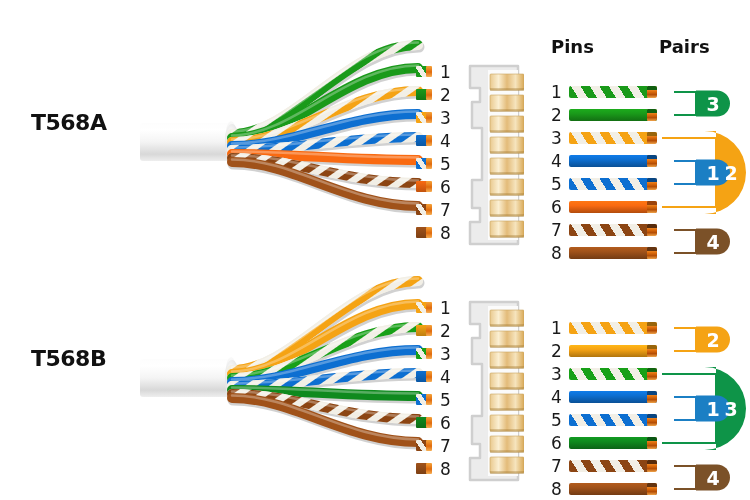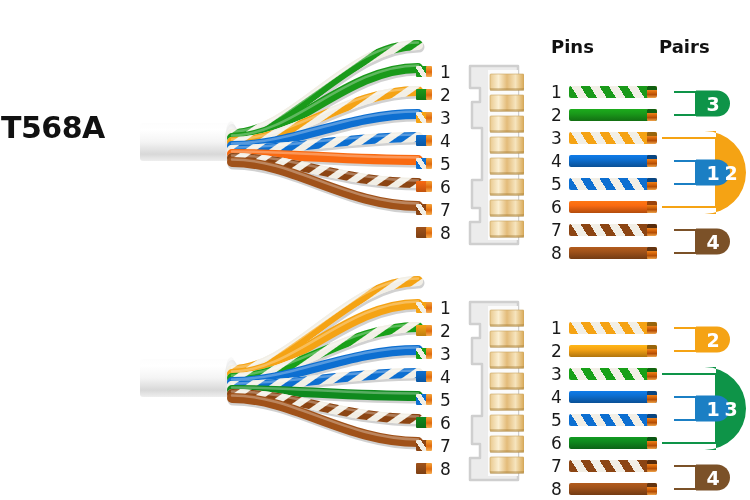--- a/index.html
+++ b/index.html
@@ -3,21 +3,21 @@
 <meta charset="utf-8">
 <style>
   html,body{margin:0;padding:0;background:#fff;}
   body{width:750px;height:500px;position:relative;overflow:hidden;
        font-family:"DejaVu Sans","Liberation Sans",sans-serif;}
   .section{position:absolute;left:0;width:750px;height:225px;}
   #sectionA{top:22px;}
   #sectionB{top:258px;}
 
   
-  .std-label{position:absolute;left:1px;top:88px;font-size:30px;font-weight:bold;
+  .std-label{position:absolute;left:31px;top:88px;font-size:22px;font-weight:bold;
              color:#111;letter-spacing:-.5px;font-family:"DejaVu Sans",sans-serif;}
 
   
   .jacket{position:absolute;left:140px;top:101px;width:92px;height:38px;border-radius:3px;
           background:linear-gradient(to bottom,#fdfdfd 0%,#ffffff 18%,#f4f4f4 50%,#d8d8d8 82%,#eeeeee 100%);}
   .jacket:after{content:"";position:absolute;right:-5px;top:-2px;width:12px;height:42px;
           border-radius:50%;background:linear-gradient(to bottom,#fafafa,#e2e2e2 55%,#f6f6f6);}
   .jacket-core{position:absolute;left:225px;top:102px;width:14px;height:36px;border-radius:50%;
           background:radial-gradient(ellipse at 40% 35%,#ffffff,#cfcfcf);}
 
@@ -244,20 +244,21 @@
         <path d="M 36 166.5 L 57 166.5 A 13 13 0 0 1 57 192.5 L 36 192.5 Z" fill="#7b5128"></path>
       </svg>
       <div class="badge" style="left: 36px; top: 28.5px; width: 34px; height: 26px;">3</div>
       <div class="badge" style="left: 56px; top: 69px; width: 30px; height: 83px;">2</div>
       <div class="badge" style="left: 36px; top: 97.5px; width: 34px; height: 26px;">1</div>
       <div class="badge" style="left: 36px; top: 166.5px; width: 34px; height: 26px;">4</div>
     </div>
 </div>
 
 <div class="section" id="sectionB">
+  <div class="std-label">T568B</div>
   <div class="jacket"></div>
   <div class="jacket-core"></div>
   <svg class="fan" width="750" height="225">
       <defs>
         <pattern id="t568b-sp-0" width="14" height="14" patternUnits="userSpaceOnUse" patternTransform="rotate(55)">
           <rect width="14" height="14" fill="#f2efe6"></rect>
           <rect width="7" height="14" fill="#f5a314"></rect>
         </pattern>
         <pattern id="t568b-sp-2" width="14" height="14" patternUnits="userSpaceOnUse" patternTransform="rotate(55)">
           <rect width="14" height="14" fill="#f2efe6"></rect>

